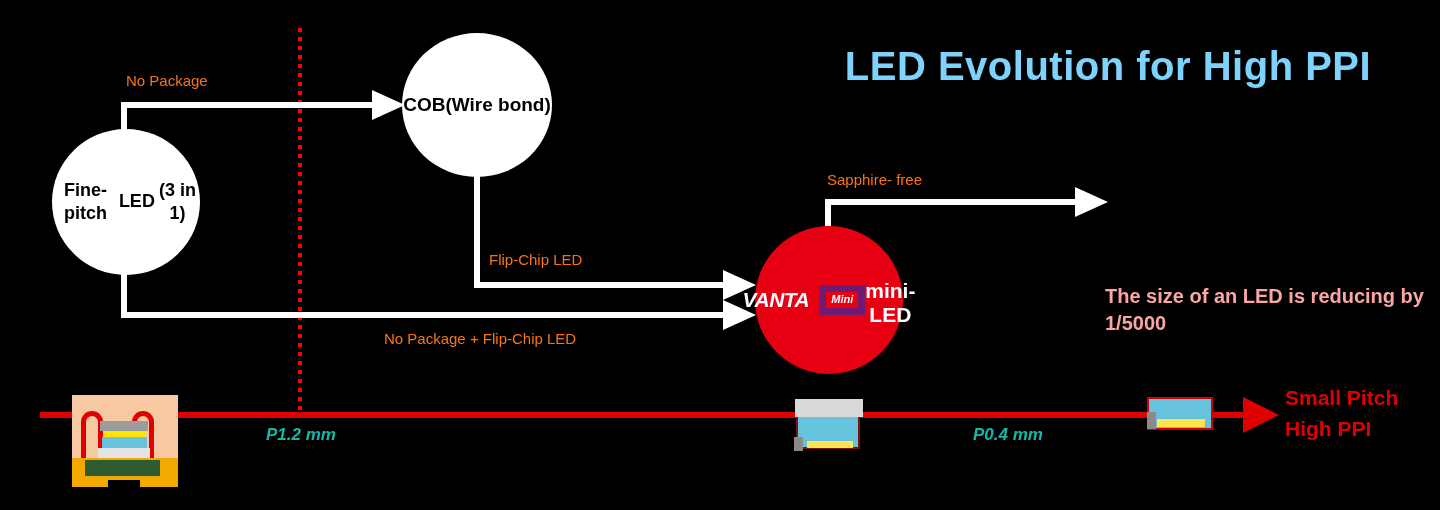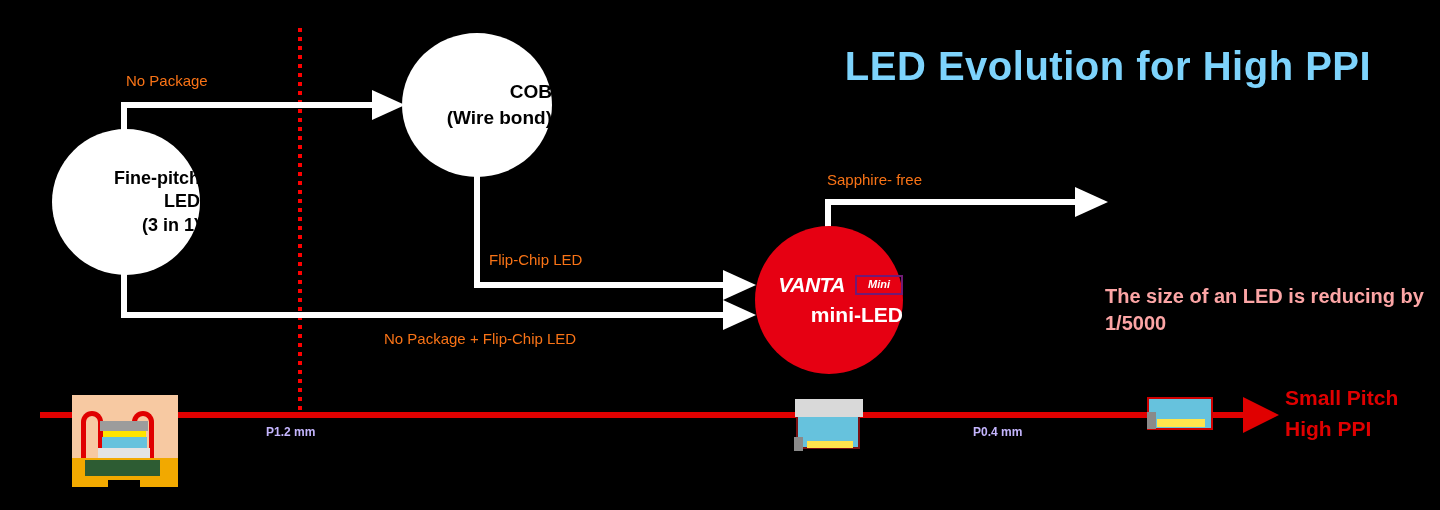--- a/index.html
+++ b/index.html
@@ -9,50 +9,50 @@
   }
   
   .title {
     position:absolute; left:812px; top:44px; width:592px; text-align:center;
     color:#7dd3fc; font-size:40px; font-weight:bold; letter-spacing:0.5px;
     white-space:nowrap;
   }
   
   .node {
     position:absolute; background:#ffffff; border-radius:50%;
-    display:flex; flex-direction:column; align-items:flex-end; justify-content:center;
+    display:flex; flex-direction:row; align-items:center; justify-content:center;
     text-align:center; color:#000; font-weight:bold;
   }
   .node-fine  { left:52px;  top:129px; width:148px; height:146px; font-size:18px; line-height:1.3; }
   .node-cob   { left:402px; top:33px;  width:150px; height:144px; font-size:19px; line-height:1.35; }
   .node-micro { left:1105px;top:124px; width:152px; height:152px; font-size:21px; }
   .node-mini  { left:755px; top:226px; width:148px; height:148px; background:#e60012; color:#fff; }
   .vanta-row { display:flex; align-items:center; gap:10px; }
   .vanta-word { font-style:italic; font-weight:bold; font-size:21px; letter-spacing:-0.5px; }
-  .mini-badge { border:2px solid #701a75; font-size:11px; font-weight:bold; font-style:italic;
-                padding:1px 11px; line-height:1.2; }
+  .mini-badge { border:7px solid #701a75; font-size:11px; font-weight:bold; font-style:italic;
+                padding:1px 5px; line-height:1.2; }
   .mini-led-label { font-size:21px; font-weight:bold; margin-top:6px; }
   
   .wseg { position:absolute; background:#ffffff; }
   .whead { position:absolute; width:0; height:0;
            border-top:15px solid transparent; border-bottom:15px solid transparent;
            border-left:33px solid #ffffff; }
   .alabel { position:absolute; color:#f97316; font-size:15px; white-space:nowrap; }
   
   .note { position:absolute; left:1105px; top:283px; width:320px;
           color:#fca5a5; font-size:20px; font-weight:bold; line-height:1.35; }
   
   .dotted { position:absolute; left:298px; top:28px; width:4px; height:382px;
             background:repeating-linear-gradient(to bottom, #ff0000 0 4px, transparent 4px 9px); }
   
   .tline { position:absolute; left:40px; top:412px; width:1206px; height:6px; background:#e00000; }
   .thead { position:absolute; left:1243px; top:397px; width:0; height:0;
            border-top:18px solid transparent; border-bottom:18px solid transparent;
            border-left:36px solid #e00000; }
-  .pitch { position:absolute; color:#c4b5fd; font-size:12px; font-weight:bold; white-space:nowrap; }
+  .pitch { position:absolute; color:#14b8a6; font-size:17px; font-weight:bold; white-space:nowrap;font-style:italic; }
   .pitch-left  { left:266px; top:425px; }
   .pitch-right { left:973px; top:425px; }
   .endlbl { position:absolute; left:1285px; top:382px; color:#e00000;
             font-size:21px; font-weight:bold; line-height:31px; white-space:nowrap; }
   
   .pkg { position:absolute; }
   .pkg div { position:absolute; }
   
   .pkg-fine { left:72px; top:394px; width:106px; height:94px; }
   .fp-body  { left:0; top:1px; width:106px; height:63px; background:#f7c9a2; }

